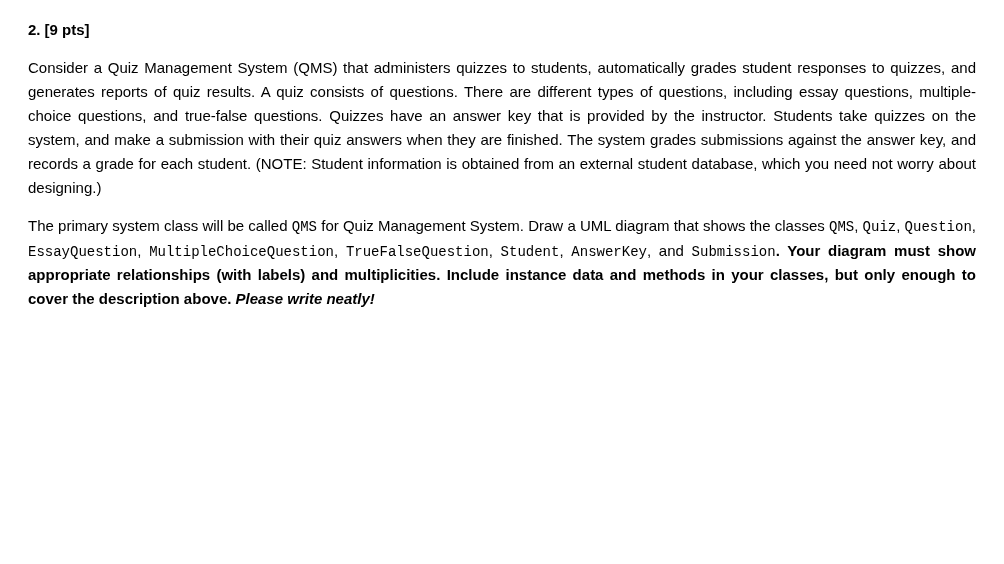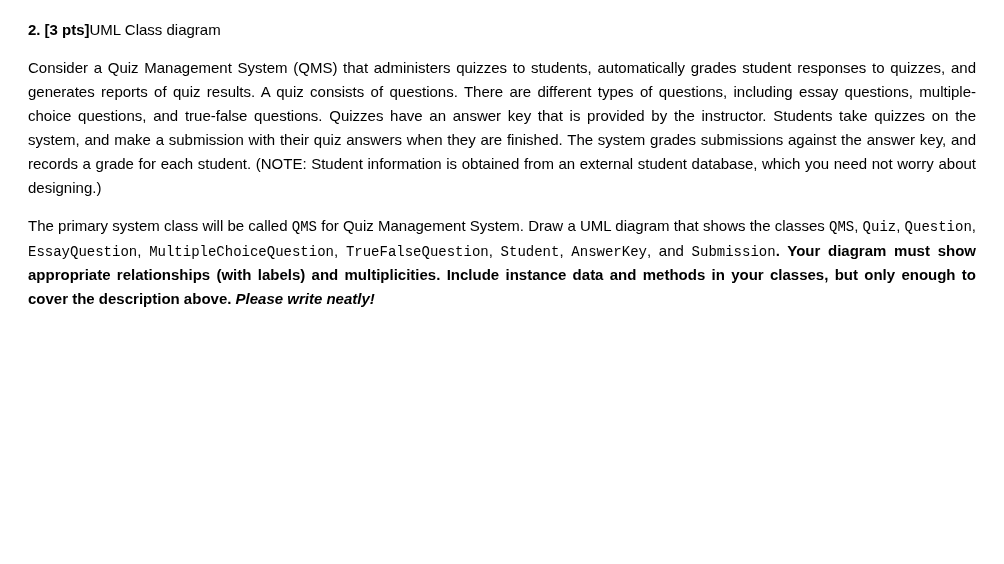--- a/index.html
+++ b/index.html
@@ -70,22 +70,21 @@
       font-style: italic;
     }
   </style>
 </head>
 <body>
 
 <div class="question-block">
 
   <div class="question-header">
     <span class="question-number">2.</span>
-    <span class="pts-label">[3 pts]</span>
-    <span class="question-title"> UML Class diagram</span>
+    <span class="pts-label">[9 pts]</span>
   </div>
 
   <p class="paragraph">
     <span>Consider a Quiz Management System (QMS) that administers quizzes to students, automatically grades student responses to quizzes, and generates reports of quiz results.  A quiz consists of questions. There are different types of questions, including essay questions, multiple-choice questions, and true-false questions.  Quizzes have an answer key that is provided by the instructor.  Students take quizzes on the system, and make a submission with their quiz answers when they are finished. The system grades submissions against the answer key, and records a grade for each student.  (NOTE: Student information is obtained from an external student database, which you need not worry about designing.)</span>
   </p>
 
   <p class="paragraph-second">
     <span>The primary system class will be called </span><span class="mono">QMS</span><span> for Quiz Management System.  Draw a UML diagram that shows the classes </span><span class="mono">QMS</span><span>, </span><span class="mono">Quiz</span><span>, </span><span class="mono">Question</span><span>, </span><span class="mono">EssayQuestion</span><span>, </span><span class="mono">MultipleChoiceQuestion</span><span>, </span><span class="mono">TrueFalseQuestion</span><span>, </span><span class="mono">Student</span><span>, </span><span class="mono">AnswerKey</span><span>, and </span><span class="mono">Submission</span><span class="bold">.  Your diagram must show appropriate relationships (with labels) and multiplicities.  Include instance data and methods in your classes, but only enough to cover the description above.</span><span class="bold-italic"> Please write neatly!</span>
   </p>
 

